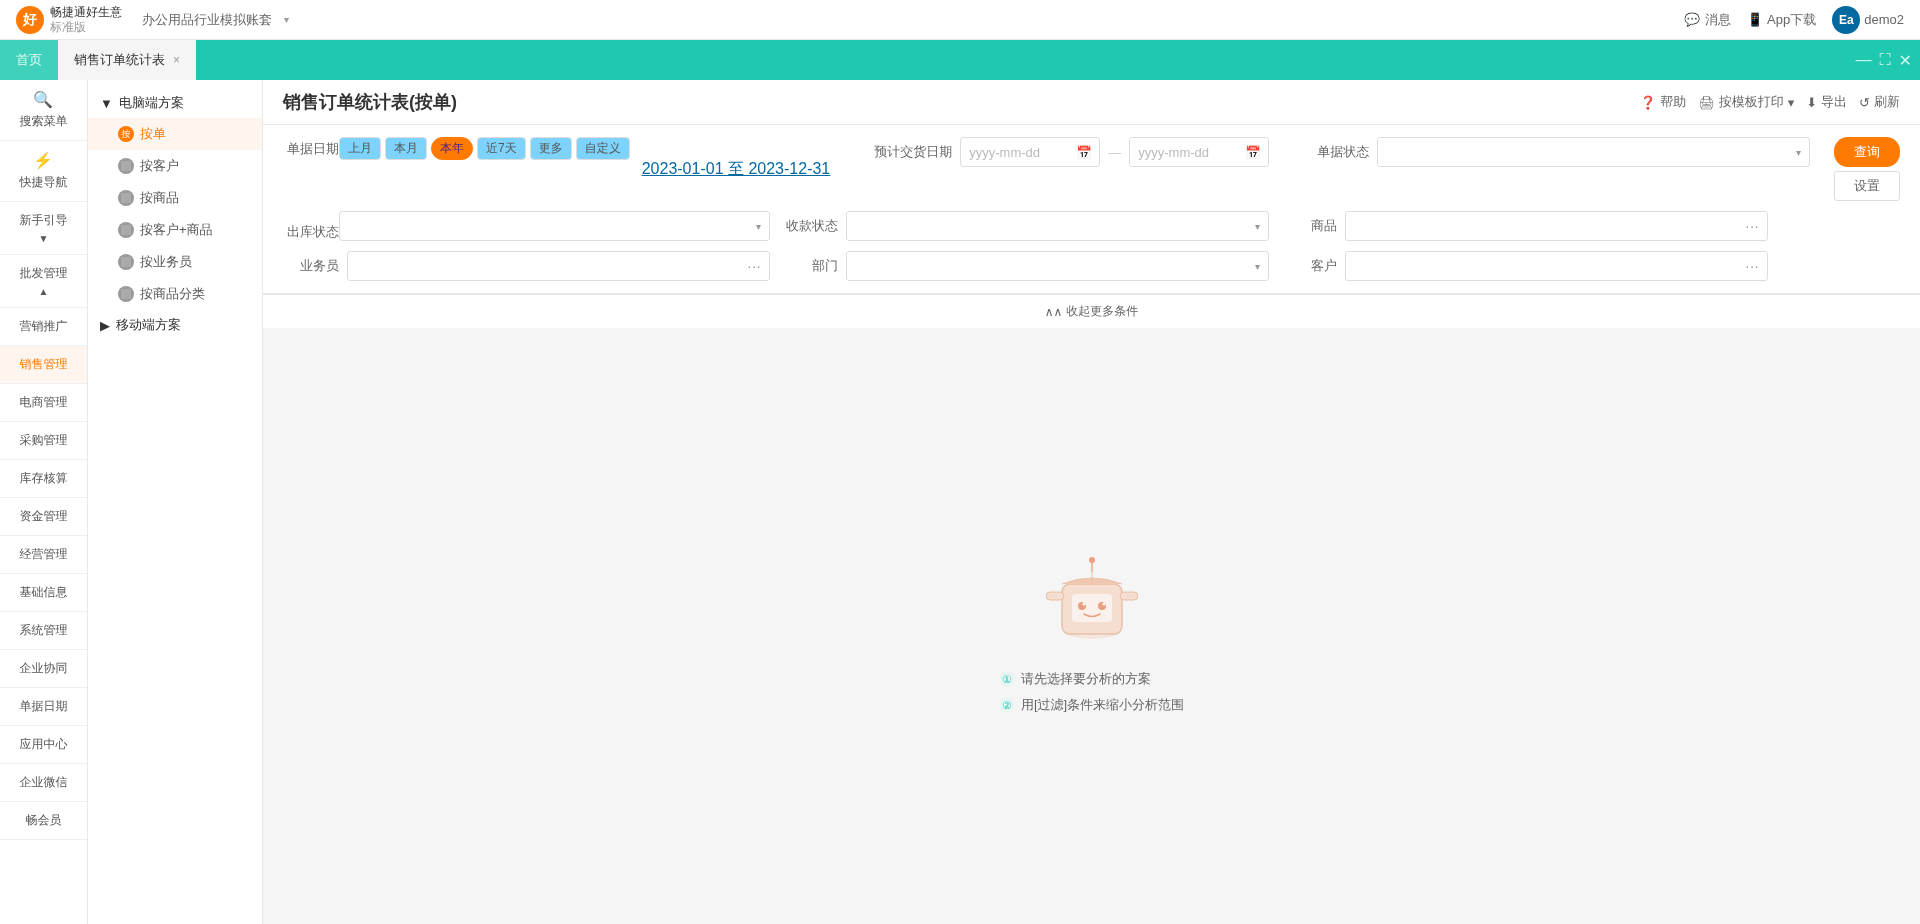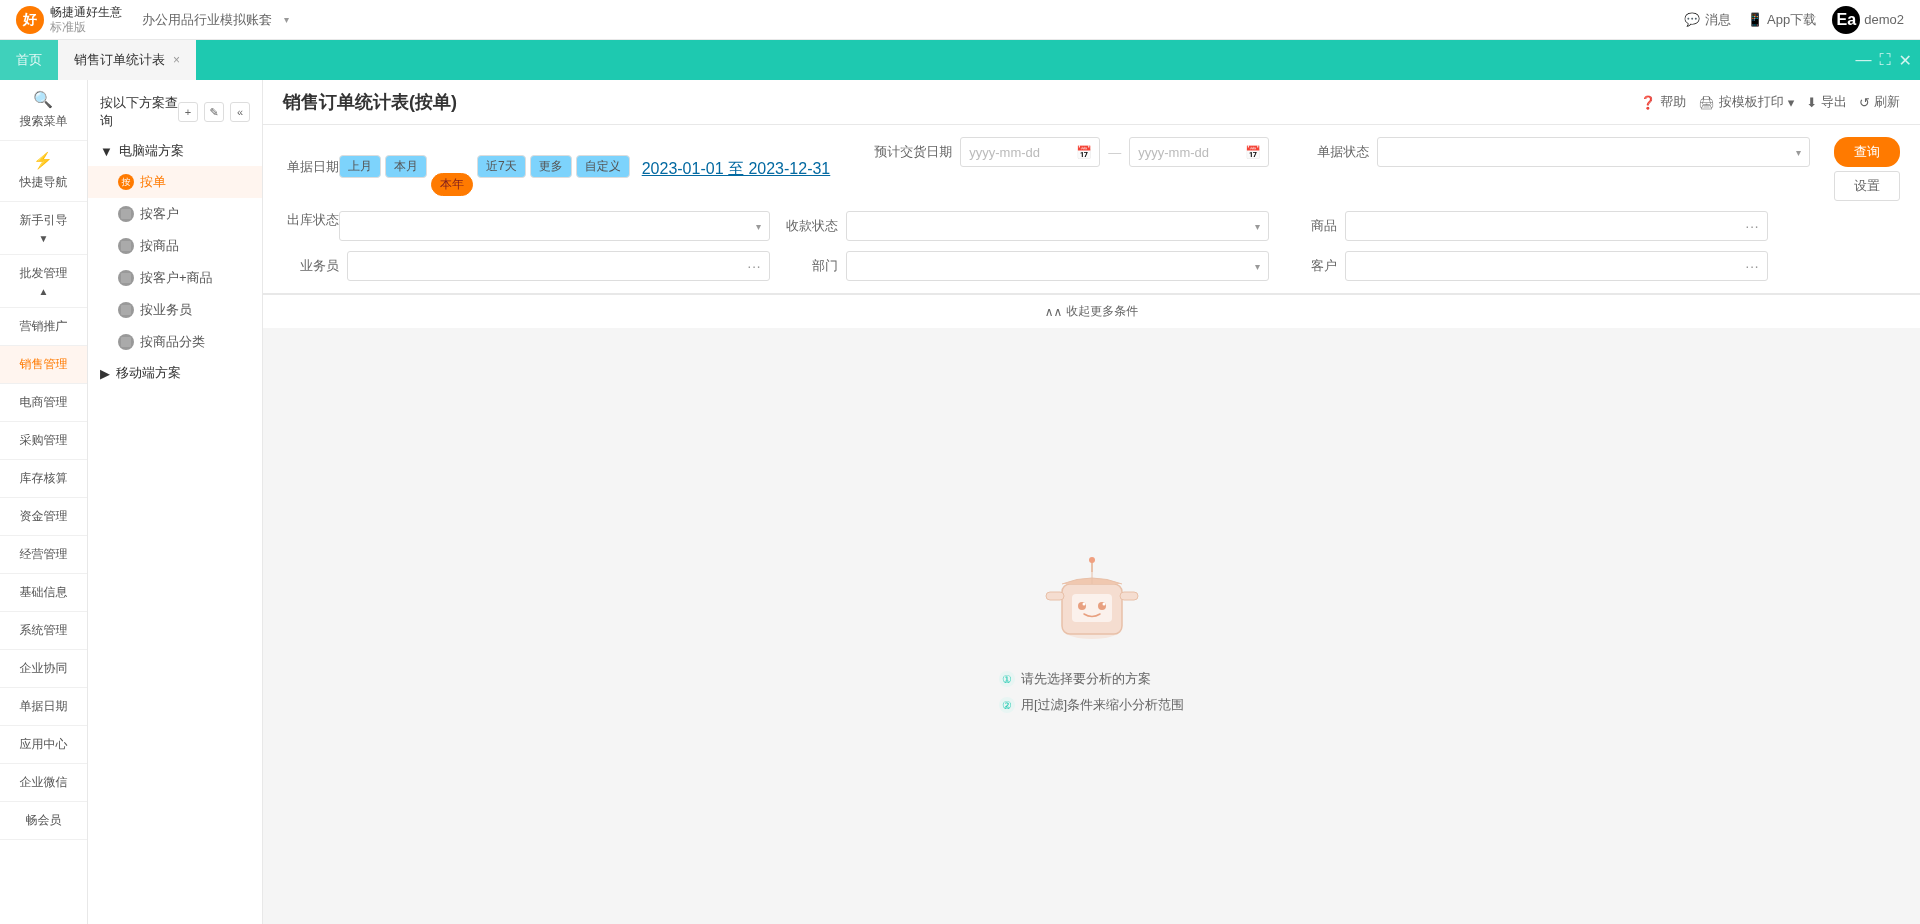--- a/index.html
+++ b/index.html
@@ -11,21 +11,21 @@
       border-bottom: 1px solid #e8e8e8; flex-shrink: 0; justify-content: space-between;
     }
     .top-bar-left { display: flex; align-items: center; gap: 8px; }
     .logo-area { display: flex; align-items: center; gap: 6px; }
     .logo-icon { width: 28px; height: 28px; background: #ff7a00; border-radius: 50%; display: flex; align-items: center; justify-content: center; color: white; font-size: 14px; font-weight: bold; }
     .logo-text { font-size: 12px; color: #333; line-height: 1.2; }
     .app-title { font-size: 13px; color: #666; margin-left: 12px; }
     .dropdown-arrow { color: #999; font-size: 10px; margin-left: 4px; }
     .top-bar-right { display: flex; align-items: center; gap: 16px; color: #666; font-size: 13px; }
     .top-bar-right-item { display: flex; align-items: center; gap: 4px; cursor: pointer; }
-    .avatar { width: 28px; height: 28px; background: #000000; border-radius: 50%; display: flex; align-items: center; justify-content: center; color: white; font-size: 16px; font-weight: bold; }
+    .avatar { width: 28px; height: 28px; background: #0369a1; border-radius: 50%; display: flex; align-items: center; justify-content: center; color: white; font-size: 12px; font-weight: bold; }
 
     
     .nav-tabs {
       height: 40px; background: #1ec9b0; display: flex; align-items: center; padding: 0 0; flex-shrink: 0;
     }
     .nav-tab {
       height: 40px; padding: 0 16px; display: flex; align-items: center; cursor: pointer; color: rgba(255,255,255,0.85); font-size: 13px; position: relative;
     }
     .nav-tab.home { background: rgba(255,255,255,0.15); }
     .nav-tab.active { background: #f5f5f5; color: #333; }
@@ -91,21 +91,21 @@
     .filter-area {
       background: #fff; padding: 12px 20px; border-bottom: 1px solid #e8e8e8; flex-shrink: 0;
     }
     .filter-label { color: #666; font-size: 13px; white-space: nowrap; min-width: 56px; text-align: right; }
     .filter-label-wide { min-width: 70px; }
     .date-quick-btns { display: flex; align-items: center; gap: 4px; }
     .date-quick-btn {
       padding: 2px 8px; border: 1px solid #ddd; border-radius: 4px; cursor: pointer;
       font-size: 12px; color: #555; background: #7dd3fc;
     }
-    .date-quick-btn.active { background: #ff7a00; color: #7f1d1d; border-color: #ff7a00; border-radius: 12px; margin-top: 36px; }
+    .date-quick-btn.active { background: #ff7a00; color: #4c1d95; border-color: #ff7a00; border-radius: 12px; }
 
     
     .action-btns { display: flex; flex-direction: column; gap: 4px; margin-left: 12px; }
     .btn-query {
       background: #ff7a00; color: white; border: none; border-radius: 14px; padding: 6px 20px;
       font-size: 13px; cursor: pointer; white-space: nowrap;
     }
     .btn-settings {
       background: #fff; color: #666; border: 1px solid #ddd; border-radius: 3px; padding: 5px 12px;
       font-size: 13px; cursor: pointer; white-space: nowrap;
@@ -247,28 +247,20 @@
       <span class="sidebar-item-label">企业微信</span>
     </div>
     <div class="sidebar-item">
       <span class="sidebar-item-label">畅会员</span>
     </div>
   </div>
 
   <div class="content-area">
 
     <div class="left-panel">
-      <div class="left-panel-header">
-        <span class="left-panel-header-title">按以下方案查询</span>
-        <div class="left-panel-header-icons">
-          <div class="left-panel-icon">+</div>
-          <div class="left-panel-icon">✎</div>
-          <div class="left-panel-icon">«</div>
-        </div>
-      </div>
 
       <div class="scheme-group">
         <div class="scheme-group-title">
           <span>▼</span>
           <span>电脑端方案</span>
         </div>
         <div class="scheme-item active">
           <div class="scheme-item-icon orange">按</div>
           <span>按单</span>
         </div>
@@ -390,21 +382,21 @@
             </div>
           </div>
 
           <div class="action-btns">
             <button class="btn-query">查询</button>
             <button class="btn-settings">设置</button>
           </div>
         </div>
 
         <div style="display:flex; align-items:center; gap:12px; margin-bottom:10px;">
-          <div style="display:flex; align-items:flex-start; flex:1;">
+          <div style="display:flex; align-items:flex-end; flex:1;">
             <span class="filter-label">出库状态</span>
             <div class="select-box" style="flex:1;">
               <span class="select-box-text"></span>
               <span style="color:#999; font-size:10px;">▾</span>
             </div>
           </div>
           <div style="display:flex; align-items:center; gap:8px; flex:1;">
             <span class="filter-label">收款状态</span>
             <div class="select-box" style="flex:1;">
               <span class="select-box-text"></span>

